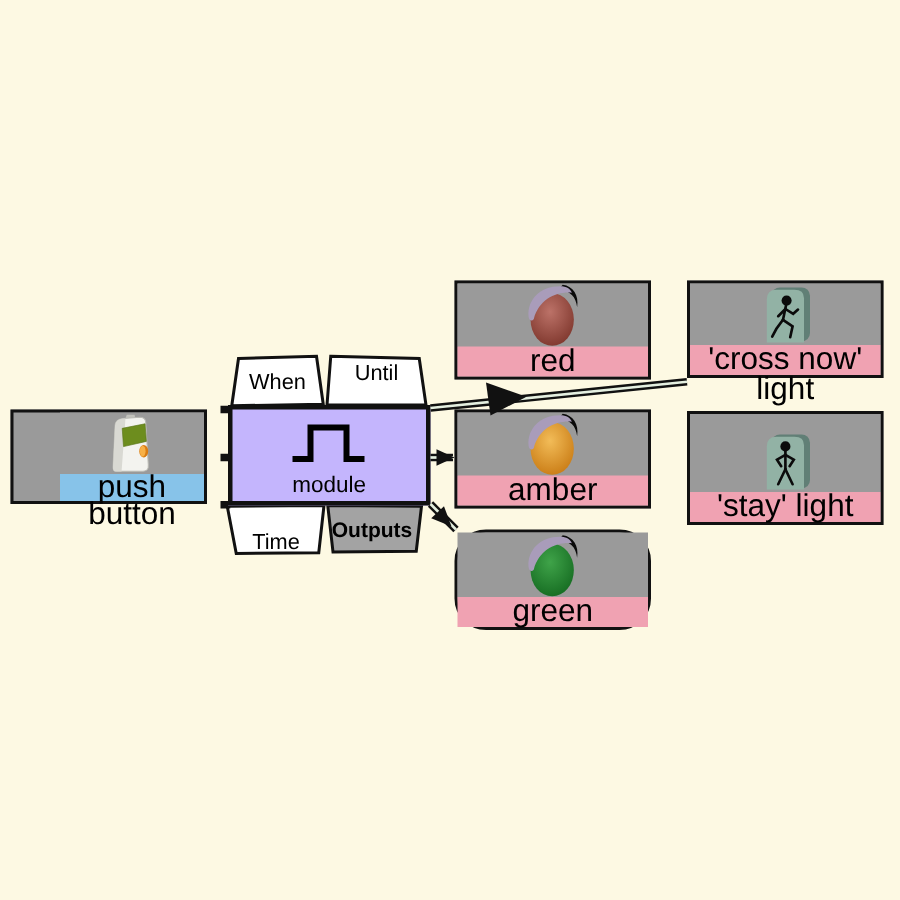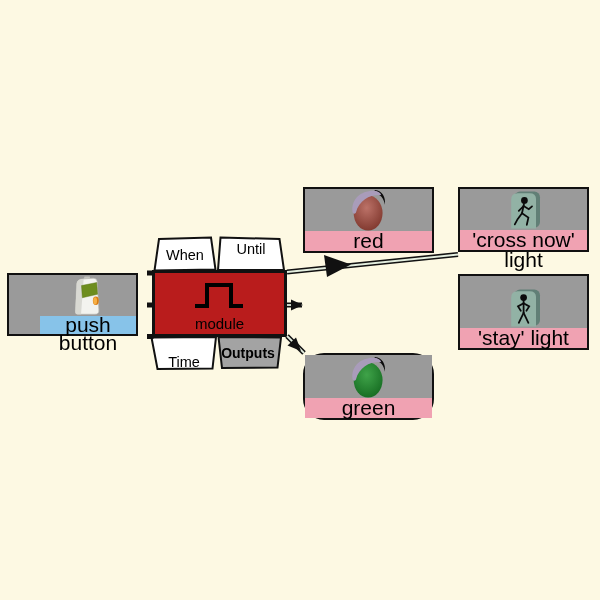--- a/index.html
+++ b/index.html
@@ -13,21 +13,21 @@
   .block{
     position:absolute;border:2px solid #111;box-sizing:border-box;
     display:flex;flex-direction:column;z-index:2;background:#9a9a9a;
   }
   .block-top{flex:1;background:#9a9a9a;display:flex;align-items:flex-end;justify-content:center;overflow:hidden;}
   .block-label{text-align:center;font-size:21px;}
   .label-pink{background:#f0a2b2;height:20px;line-height:20px;}
   .label-blue{background:#87c3e9;height:18px;line-height:18px;}
   .module-body{
     position:absolute;left:152px;top:270px;width:135px;height:67px;
-    background:#b91c1c;border:3px solid #111;box-sizing:border-box;z-index:2;
+    background:#c4b5fd;border:3px solid #111;box-sizing:border-box;z-index:2;
   }
   .pulse-svg{position:absolute;left:50%;top:7px;transform:translateX(-50%);}
   .module-label{position:absolute;bottom:2px;left:0;width:100%;text-align:center;font-size:15px;}
   .tab-label{
     position:absolute;z-index:2;display:flex;align-items:center;justify-content:center;
     font-size:14.5px;pointer-events:auto;
   }
   .tl-when{left:155px;top:241px;width:60px;height:27px;}
   .tl-until{left:219px;top:241px;width:64px;height:15px;}
   .tl-time{left:153px;top:339px;width:62px;height:45px;}
@@ -90,20 +90,36 @@
           </radialGradient>
         </defs>
         <ellipse cx="22" cy="27.5" rx="16.5" ry="20" fill="url(#grad-red)"></ellipse>
         <path d="M30,1 C38,2 42.5,9 41,18 C40,10 36,5.5 27,4.5 Z" fill="#0a0a0a"></path>
         <path d="M4,25 C3,12 13,2 28,2 C33,2 36,4 37,7 C25,6 12,12 8,27 C6,29.5 4,27.5 4,25 Z" fill="#a99cba"></path>
       </svg>
     </div>
     <div class="block-label label-pink">red</div>
   </div>
 
+  <div class="block b-amber">
+    <div class="block-top">
+      <svg width="44" height="42" viewBox="0 0 46 48" preserveAspectRatio="xMidYMax meet">
+        <defs>
+          <radialGradient id="grad-amber" cx="45%" cy="35%" r="70%">
+            <stop offset="0%" stop-color="#f2bc58"></stop>
+            <stop offset="100%" stop-color="#c97b14"></stop>
+          </radialGradient>
+        </defs>
+        <ellipse cx="22" cy="27.5" rx="16.5" ry="20" fill="url(#grad-amber)"></ellipse>
+        <path d="M30,1 C38,2 42.5,9 41,18 C40,10 36,5.5 27,4.5 Z" fill="#0a0a0a"></path>
+        <path d="M4,25 C3,12 13,2 28,2 C33,2 36,4 37,7 C25,6 12,12 8,27 C6,29.5 4,27.5 4,25 Z" fill="#a99cba"></path>
+      </svg>
+    </div>
+    <div class="block-label label-pink">amber</div>
+  </div>
 
   <div class="block b-green">
     <div class="block-top">
       <svg width="44" height="42" viewBox="0 0 46 48" preserveAspectRatio="xMidYMax meet">
         <defs>
           <radialGradient id="grad-green" cx="45%" cy="35%" r="70%">
             <stop offset="0%" stop-color="#3fa349"></stop>
             <stop offset="100%" stop-color="#156b21"></stop>
           </radialGradient>
         </defs>

